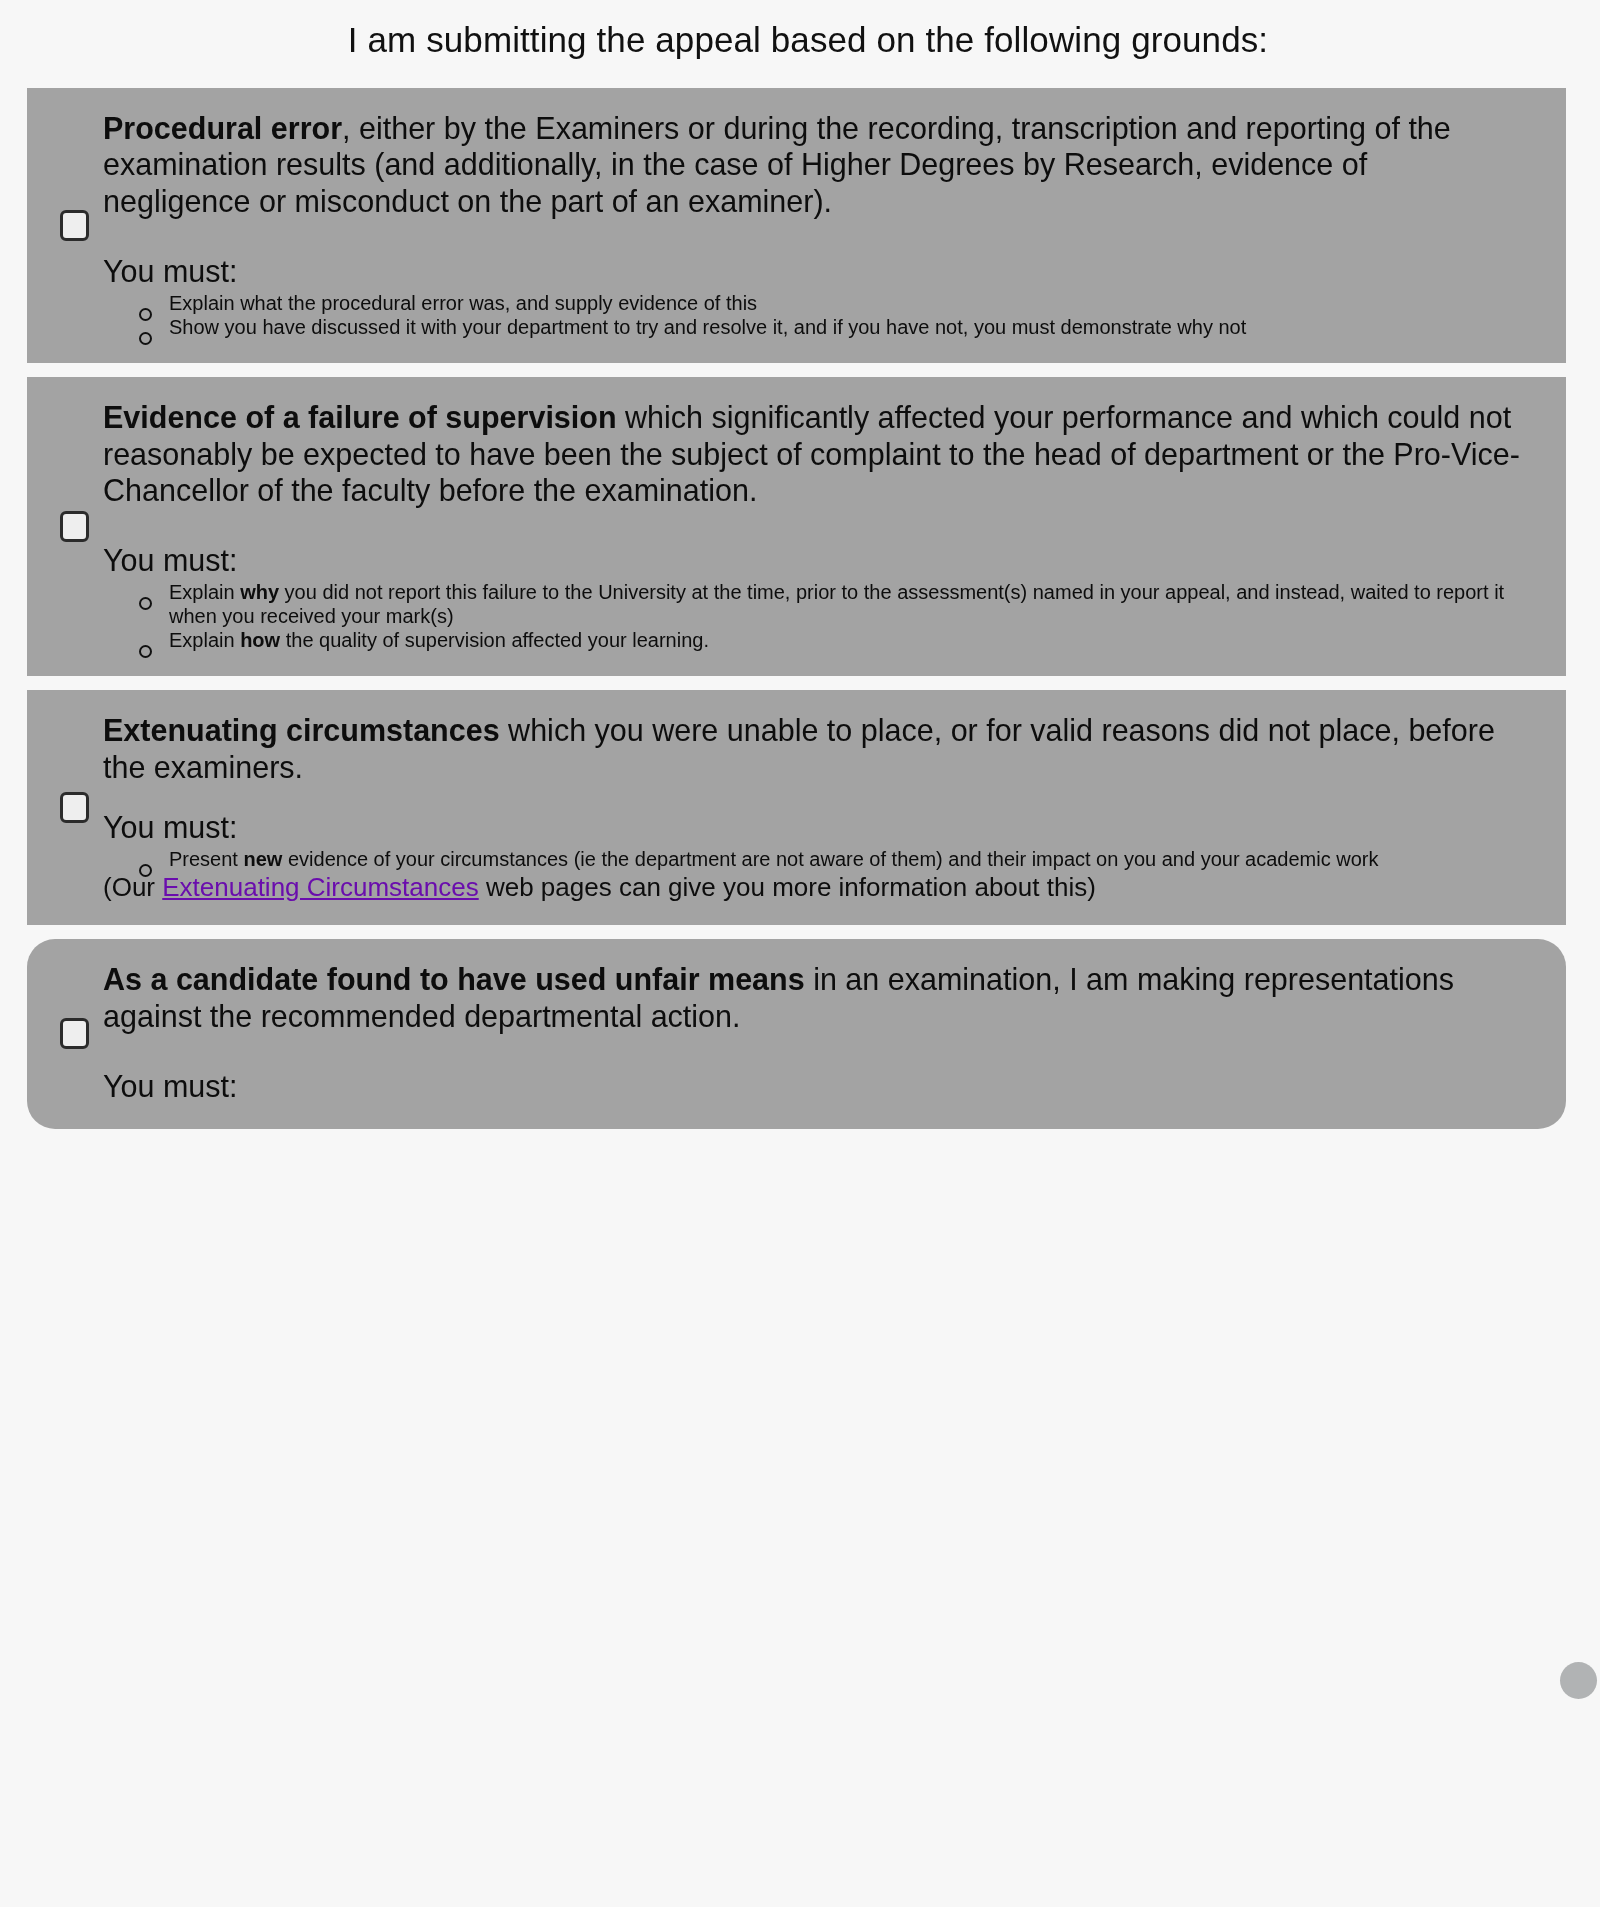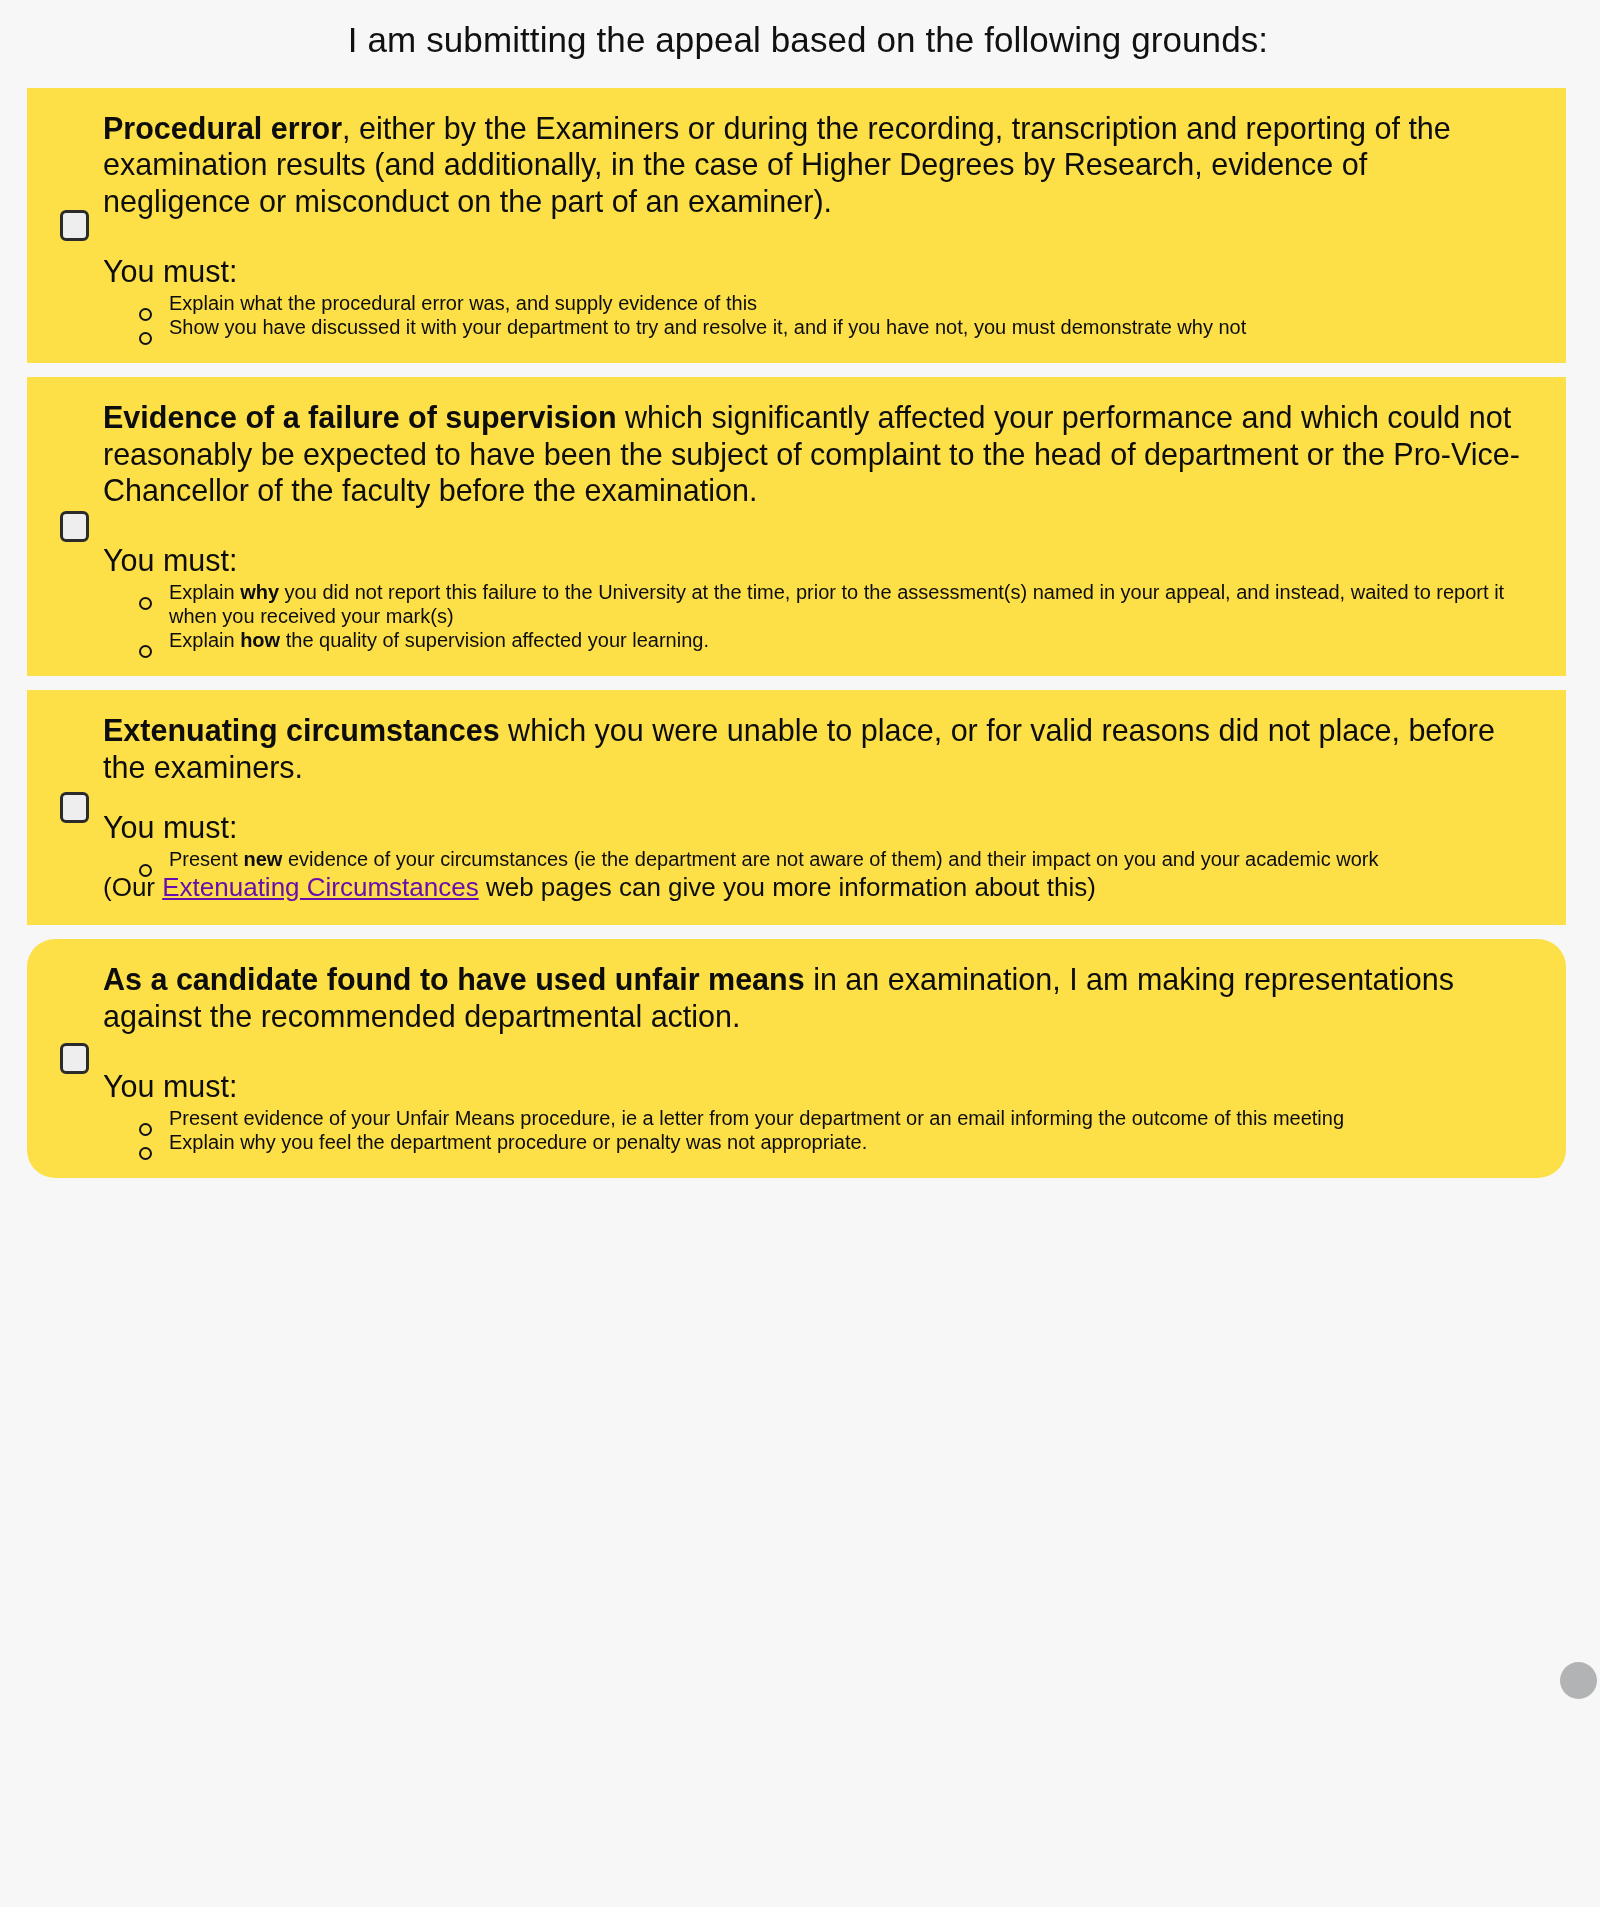--- a/index.html
+++ b/index.html
@@ -26,21 +26,21 @@
     text-align: center;
   }
 
   .grounds-list {
     margin-top: 26px;
     display: block;
   }
 
   .ground-panel {
     position: relative;
-    background: #fde047;
+    background: #a3a3a3;
     margin: 0 34px 14px 27px;
     padding: 22px 44px 22px 76px;
   }
   .ground-panel:last-child { margin-bottom: 0; border-radius: 28px; }
 
   .checkbox-wrap {
     position: absolute;
     left: 18px;
     top: 0;
     height: 100%;
@@ -181,22 +181,18 @@
     </div>
   </section>
 
   <section class="ground-panel">
     <div class="checkbox-wrap">
       <span class="checkbox"></span>
     </div>
     <div class="ground-body">
       <p class="ground-desc"><b>As a candidate found to have used unfair means</b><span> in an examination, I am making representations against the recommended departmental action.</span></p>
       <p class="you-must">You must:</p>
-      <ul class="must-list">
-        <li>Present evidence of your Unfair Means procedure, ie a letter from your department or an email informing the outcome of this meeting</li>
-        <li>Explain why you feel the department procedure or penalty was not appropriate.</li>
-      </ul>
     </div>
   </section>
 
 </div>
 
 <div class="cursor-dot" style="left: 1560px; top: 1662px;"></div>
 
 </body></html>

